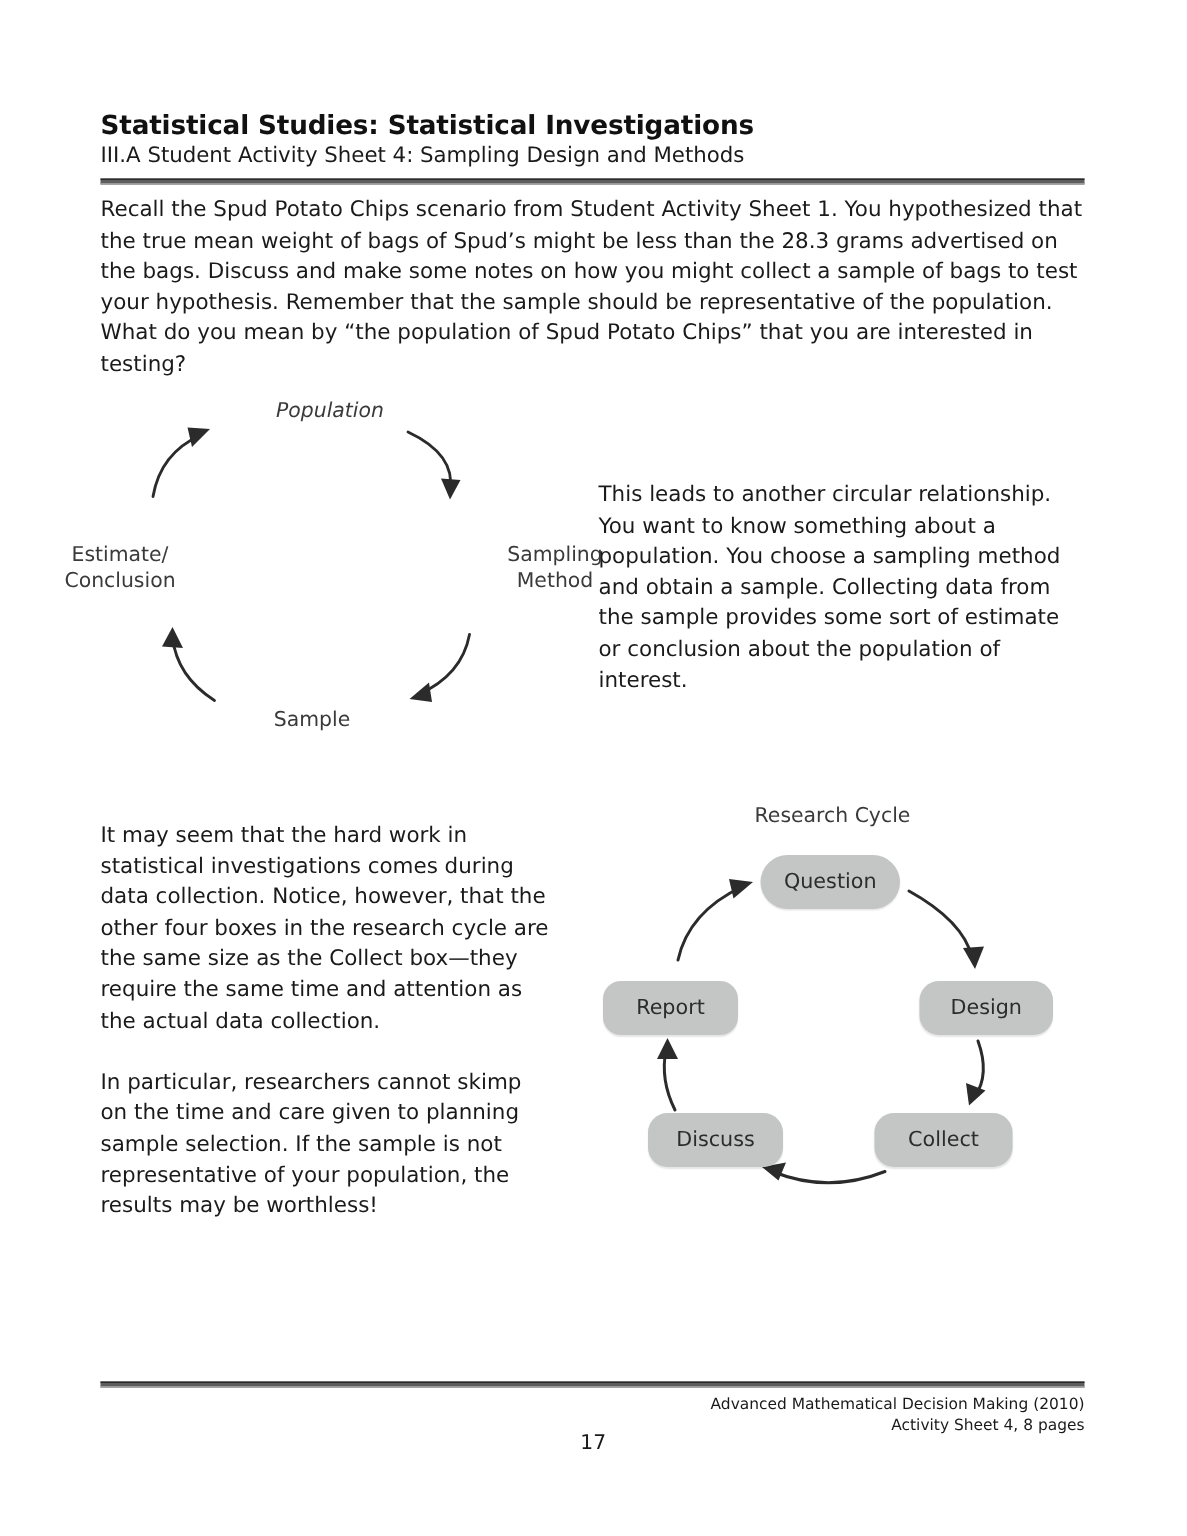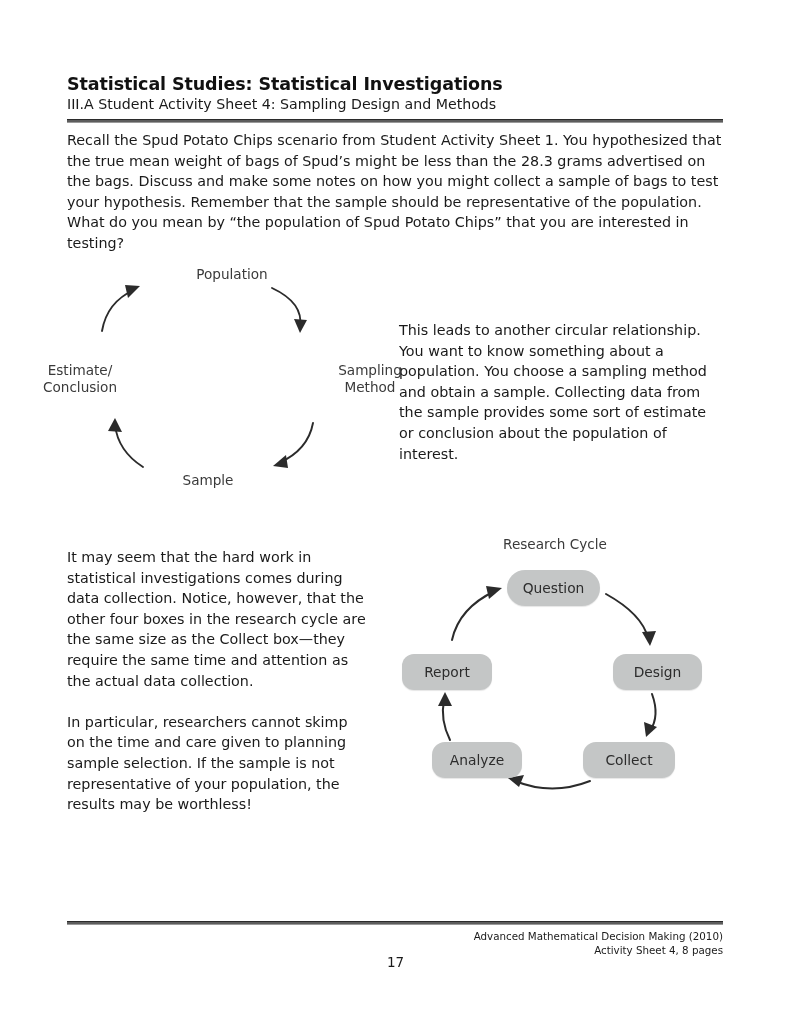--- a/index.html
+++ b/index.html
@@ -98,21 +98,21 @@
   }
   .cycle1 svg { display: block; }
   .cyclabel {
     position: absolute;
     font-size: 13.6px;
     color: #3a3a3a;
     text-align: center;
     line-height: 16.5px;
     white-space: nowrap;
   }
-  .cyclabel.population   { left: 12px; top: 11px;  width: 320px; }
+  .cyclabel.population   { left: 0; top: 11px;  width: 320px; font-style: italic; }
   .cyclabel.sampmethod   { left: 190px; top: 107px; width: 240px; }
   .cyclabel.estconc      { left: -100px; top: 107px; width: 240px; }
   .cyclabel.sample       { left: 0; top: 217px; width: 296px; }
 
   .sidetext1 {
     position: absolute;
     left: 399px;
     top: 320px;
     width: 326px;
     font-size: 14.3px;
@@ -273,21 +273,21 @@
       <path d="M 70 212 Q 60 192 64 172" fill="none" stroke="#2b2b2b" stroke-width="2" stroke-linecap="round"></path>
       <polygon points="65,164 72,178 58,178" fill="#2b2b2b"></polygon>
 
       <path d="M 72 112 Q 79 80 115 63" fill="none" stroke="#2b2b2b" stroke-width="2" stroke-linecap="round"></path>
       <polygon points="122,60 109,71 106,58" fill="#2b2b2b"></polygon>
     </svg>
 
     <div class="rbox question">Question</div>
     <div class="rbox design">Design</div>
     <div class="rbox collect">Collect</div>
-    <div class="rbox analyze">Analyze</div>
+    <div class="rbox analyze">Discuss</div>
     <div class="rbox report">Report</div>
   </div>
 
   <div class="footer-rule"></div>
   <div class="footer-right">
     <div>Advanced Mathematical Decision Making (2010)</div>
     <div>Activity Sheet 4, 8 pages</div>
   </div>
   <div class="page-number">17</div>
 

